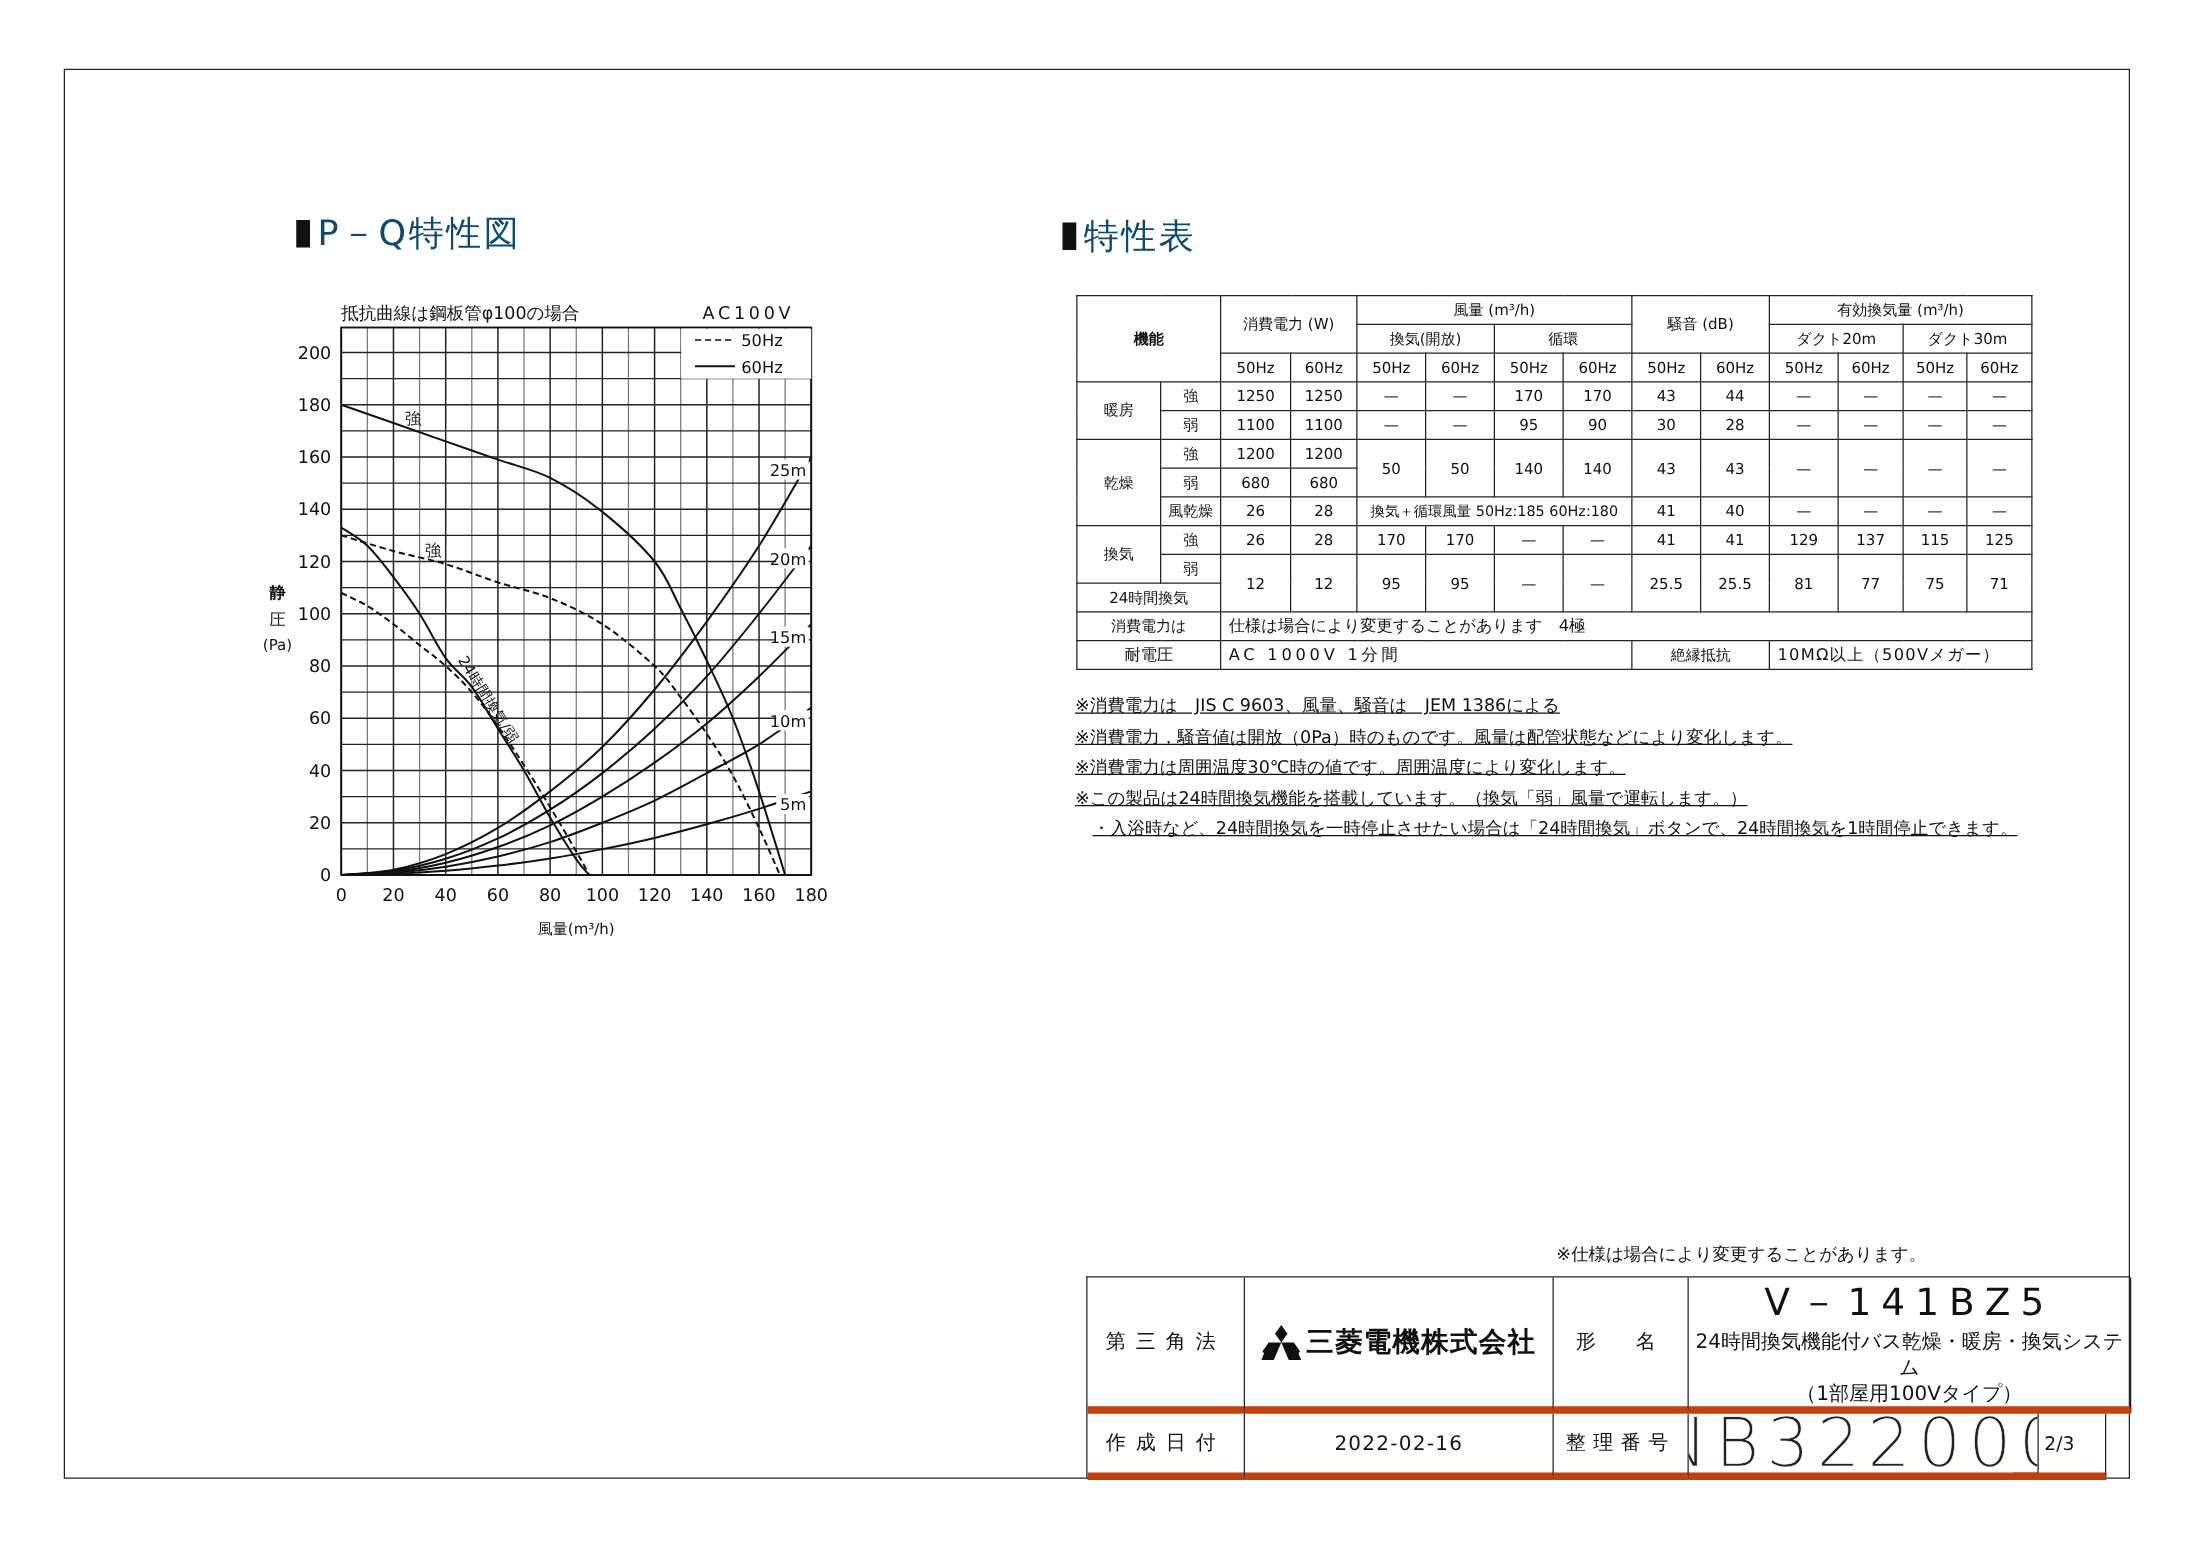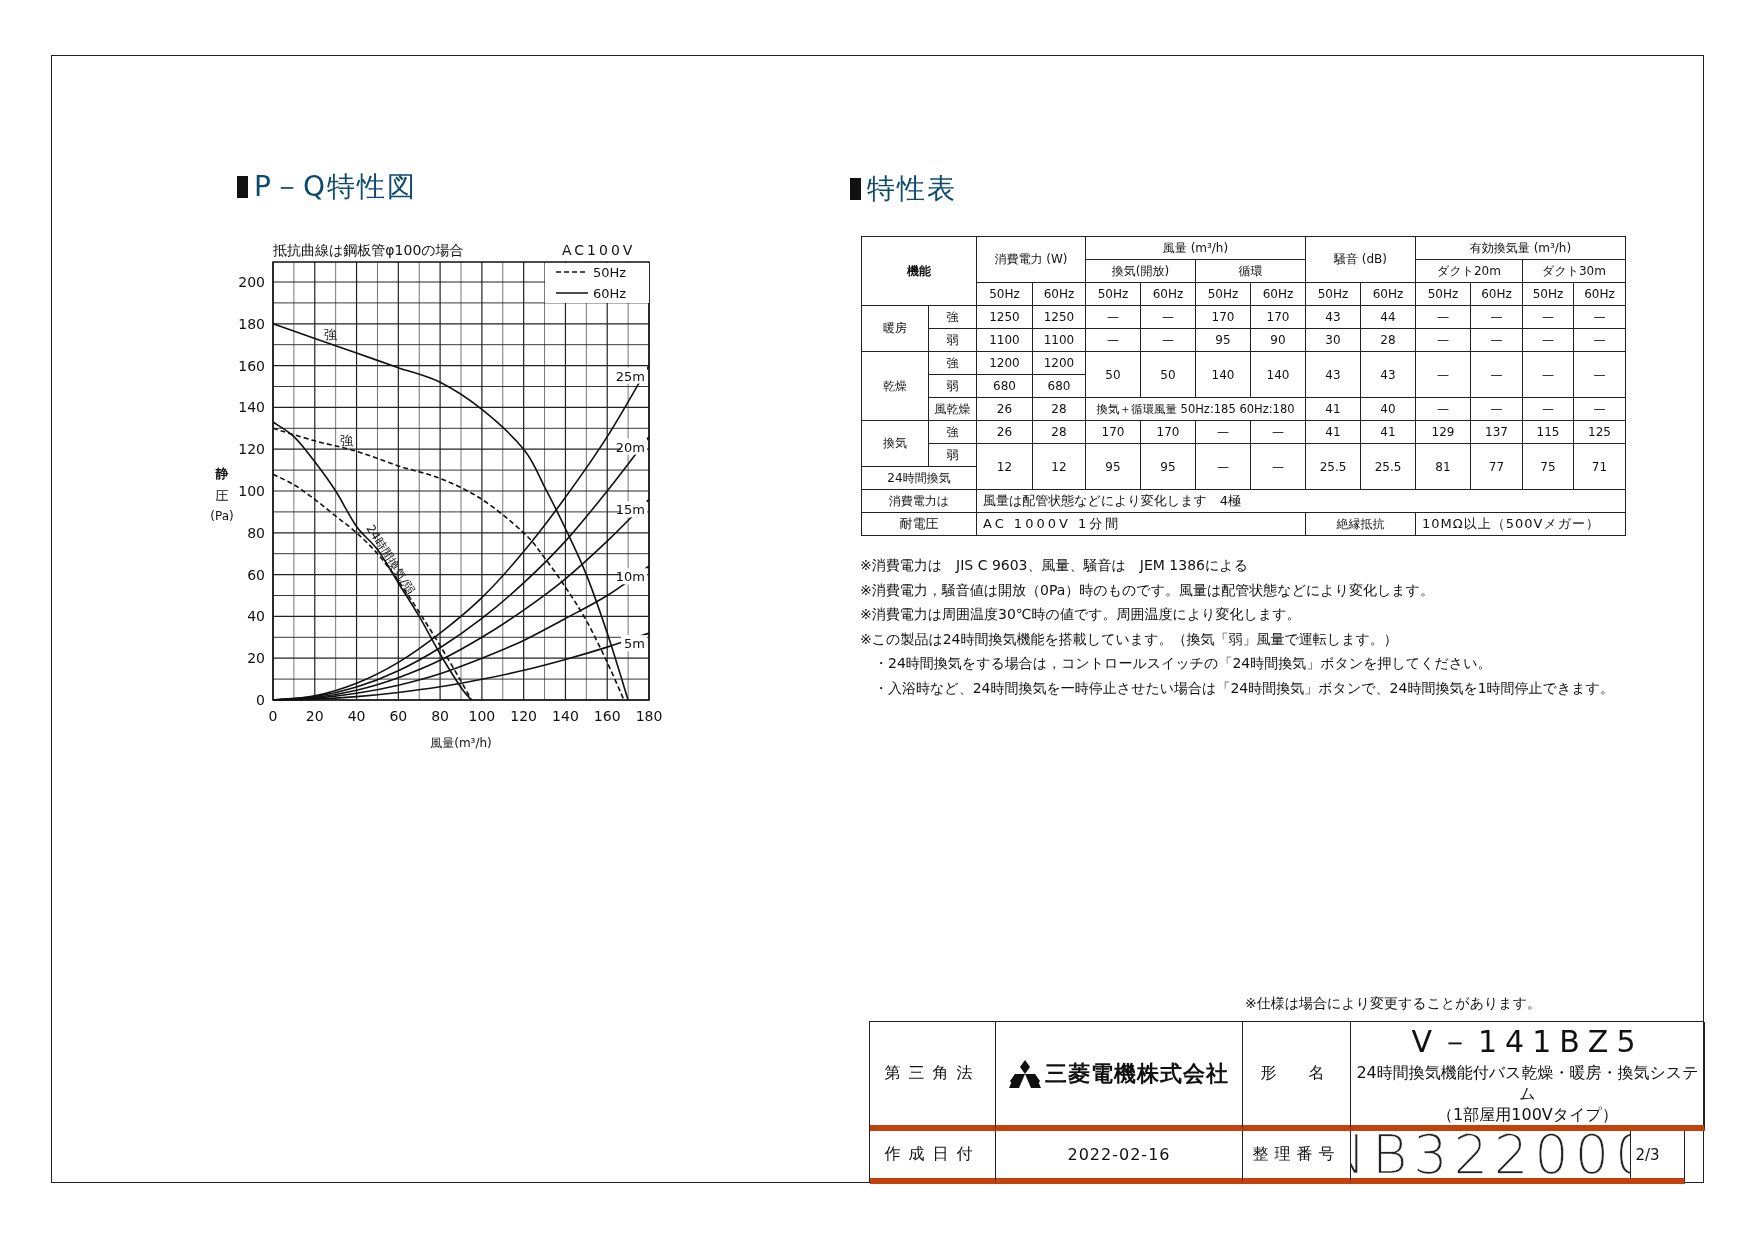--- a/index.html
+++ b/index.html
@@ -11,21 +11,21 @@
   .section-title .sq { display:inline-block; width:11px; height:22px; background:#111; margin-right:6px; vertical-align:-2px; }
   svg text { font-family:"DejaVu Sans", sans-serif; fill:#111; }
 
   table.spec { position:absolute; left:861px; top:236px; border-collapse:collapse;
                font-size:12px; table-layout:fixed; }
   table.spec td { border:1px solid #222; text-align:center; vertical-align:middle;
                   padding:0; height:22px; white-space:nowrap; overflow:hidden; }
   table.spec td.l { text-align:left; padding-left:6px; }
   table.spec td.b { font-weight:bold;margin-top:40px; }
 
-  .notes { position:absolute; left:860px; top:553px; font-size:14px; line-height:24.5px; }
+  .notes { position:absolute; left:860px; top:553px; font-size:14px; line-height:24.5px;text-decoration:underline; }
   .notes div { white-space:nowrap; }
   .notes .sub { padding-left:14px; }
 
   .spec-change { position:absolute; left:1245px; top:995px; font-size:14px; }
   .tb { position:absolute; left:869px; top:1021px; width:835px; height:162px;
         border-top:1.5px solid #222; border-left:1.5px solid #222; box-sizing:border-box; }
   .tb .cell { position:absolute; box-sizing:border-box; border-right:1px solid #222; border-bottom:6px solid #c2410c;
               display:flex; align-items:center; justify-content:center; text-align:center; }
   .spaced { letter-spacing:8px; font-size:16px; }
   .logo { display:flex; align-items:center; font-size:22px; font-weight:bold; letter-spacing:1px; }
@@ -294,37 +294,36 @@
     <td rowspan="2">81</td>
         <td rowspan="2">77</td>
     <td rowspan="2">75</td>
         <td rowspan="2">71</td>
   </tr>
   <tr>
     <td colspan="2">24時間換気</td>
   </tr>
   <tr>
     <td colspan="2">消費電力は</td>
-    <td colspan="12" class="l" style="font-size:13px">風量は配管状態などにより変化します　4極</td>
+    <td colspan="12" class="l" style="font-size:13px">仕様は場合により変更することがあります　4極</td>
   </tr>
   <tr>
     <td colspan="2" style="font-size:13px">耐電圧</td>
     <td colspan="6" class="l" style="font-size:13px; letter-spacing:3px">AC 1000V 1分間</td>
     <td colspan="2">絶縁抵抗</td>
     <td colspan="4" class="l" style="font-size:13px; letter-spacing:1px">10MΩ以上（500Vメガー）</td>
   </tr>
 </tbody>
   </table>
 
 <div class="notes">
   <div>※消費電力は　JIS C 9603、風量、騒音は　JEM 1386による</div>
   <div>※消費電力，騒音値は開放（0Pa）時のものです。風量は配管状態などにより変化します。</div>
   <div>※消費電力は周囲温度30℃時の値です。周囲温度により変化します。</div>
   <div>※この製品は24時間換気機能を搭載しています。（換気「弱」風量で運転します。）</div>
-  <div class="sub">・24時間換気をする場合は，コントロールスイッチの「24時間換気」ボタンを押してください。</div>
   <div class="sub">・入浴時など、24時間換気を一時停止させたい場合は「24時間換気」ボタンで、24時間換気を1時間停止できます。</div>
 </div>
 
 <div class="spec-change">※仕様は場合により変更することがあります。</div>
 
 <div class="tb">
   <div class="cell spaced" style="left:0; top:0; width:126px; height:109px;">第三角法</div>
   <div class="cell" style="left:126px; top:0; width:247px; height:109px;">
     <span class="logo">
       <svg width="32" height="28" viewBox="0 0 32 28" style="margin-right:4px">

